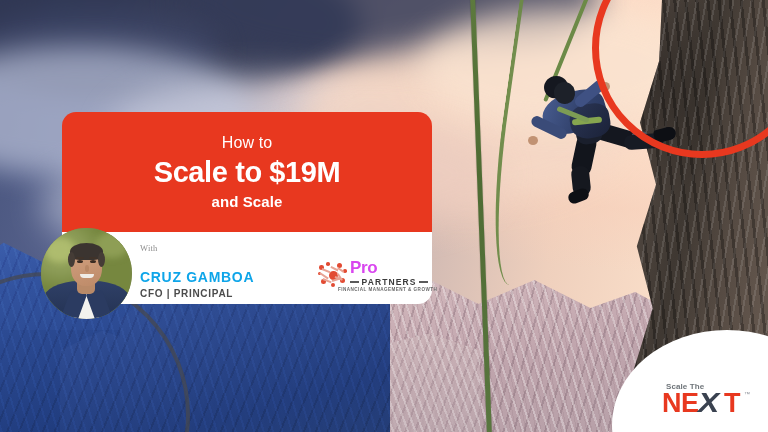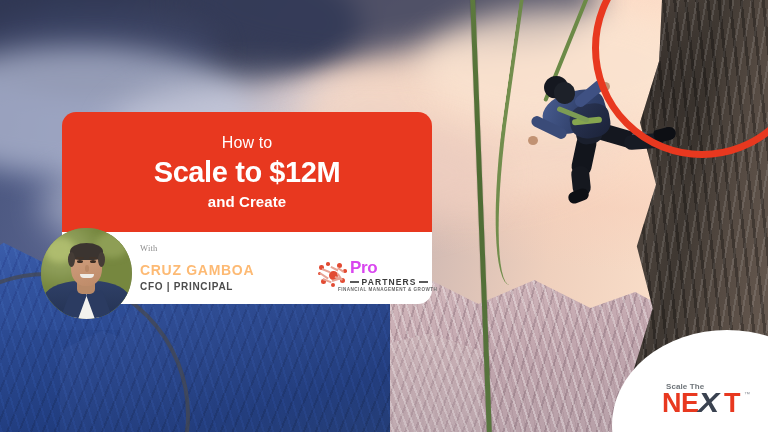--- a/index.html
+++ b/index.html
@@ -218,21 +218,21 @@
   .av-eyeL   { position:absolute; left:36px; top:32px; width:6px; height:3px; background:#3a2b22; border-radius:50%; }
   .av-eyeR   { position:absolute; left:49px; top:32px; width:6px; height:3px; background:#3a2b22; border-radius:50%; }
   .av-browL  { position:absolute; left:35px; top:29px; width:8px; height:2px; background:#40332a; border-radius:2px; }
   .av-browR  { position:absolute; left:48px; top:29px; width:8px; height:2px; background:#40332a; border-radius:2px; }
   .av-mouth  { position:absolute; left:39px; top:46px; width:14px; height:4px; background:#f0ece6; border-radius:0 0 7px 7px; }
   .av-nose   { position:absolute; left:44px; top:37px; width:4px; height:7px; background:#b2815f; border-radius:40%; opacity:.7; }
 
   .sp-text { position:absolute; left:140px; top:243px; }
   .sp-with { font-size:8.5px; color:#8d8d8d; font-weight:400; letter-spacing:.2px; line-height:11px;
              font-family:"Liberation Serif", serif; }
-  .sp-name { font-size:14px; color:#fdba74; font-weight:700; letter-spacing:.7px; line-height:18px; margin-top:7px; }
+  .sp-name { font-size:14px; color:#0ea5e9; font-weight:700; letter-spacing:.7px; line-height:18px; margin-top:14px; }
   .sp-role { font-size:10px;  color:#4c4c4c; font-weight:700; letter-spacing:.7px; line-height:12px; margin-top:2px; }
 
   
   .procfo { position:absolute; left:318px; top:258px; width:110px; height:38px; }
   .pc-mark { position:absolute; left:0; top:4px; width:30px; height:26px; }
   .pc-mark i { position:absolute; border-radius:50%; background:#e24b33; display:block; }
   .pc-mark .ln { position:absolute; background:#e8a394; height:1.5px; transform-origin:left center; }
   .pc-word { position:absolute; left:32px; top:0px; }
   .pc-pro  { font-size:17px; font-weight:700; color:#d946ef; letter-spacing:-.3px; line-height:19px; }
   .pc-cfo  { color:#ffffff; }
@@ -307,22 +307,22 @@
       <span class="lt ctn-n">N</span>
       <span class="lt ctn-e">E</span>
       <span class="lt ctn-x">X</span>
       <span class="lt ctn-t">T</span>
       <span class="ctn-tm">™</span>
     </div>
   </div>
 
   <div class="title-card">
     <div class="t-kicker">How to</div>
-    <div class="t-main">Scale to $12M</div>
-    <div class="t-sub">and Create</div>
+    <div class="t-main">Scale to $19M</div>
+    <div class="t-sub">and Scale</div>
   </div>
 
   <div class="speaker-card"></div>
 
   <div class="avatar">
     <div class="av-bg"></div>
     <div class="av-bgleaf1"></div>
     <div class="av-bgleaf2"></div>
     <div class="av-suit"></div>
     <div class="av-shirt"></div>

